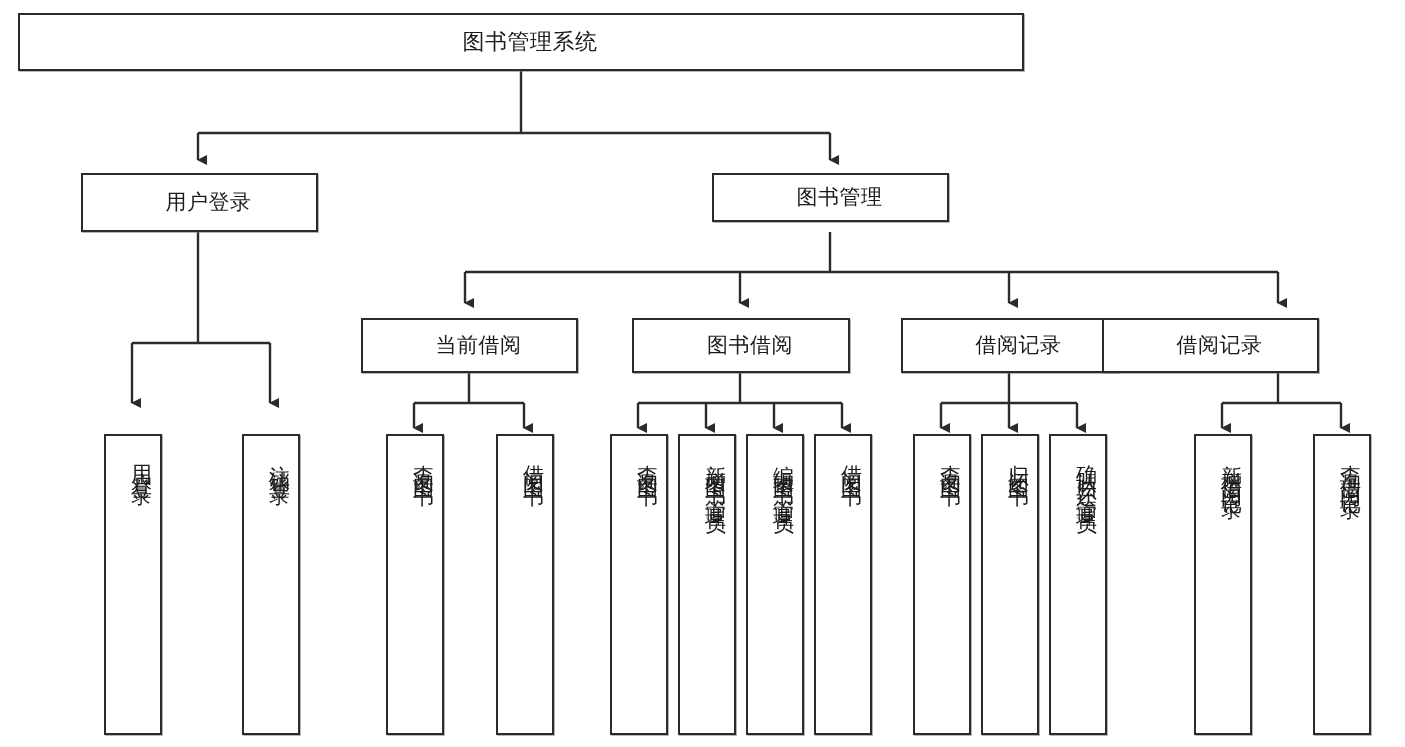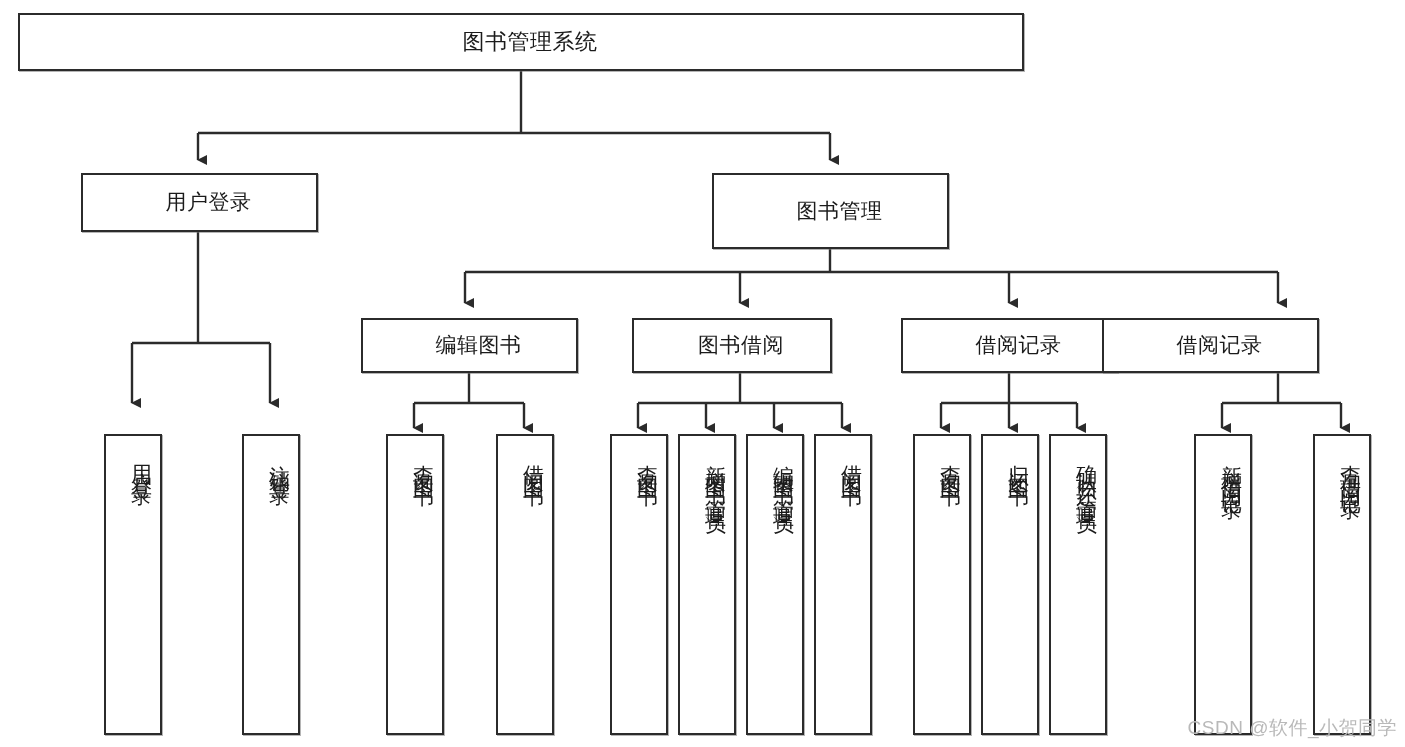--- a/index.html
+++ b/index.html
@@ -130,28 +130,28 @@
     </g>
   </svg>
 
   <div class="node h root" style="left:18px; top:13px; width:1006px; height:58px;">
     <span class="lbl">图书管理系统</span>
   </div>
 
   <div class="node h" style="left:81px; top:173px; width:237px; height:59px;">
     <span class="lbl">用户登录</span>
   </div>
-  <div class="node h" style="left:712px; top:173px; width:237px; height:76px;">
+  <div class="node h" style="left:712px; top:173px; width:237px; height:49px;">
     <span class="lbl">图书管理</span>
   </div>
 
   <div class="node h" style="left:361px; top:318px; width:217px; height:55px;">
-    <span class="lbl">编辑图书</span>
-  </div>
-  <div class="node h" style="left:632px; top:318px; width:200px; height:55px;">
+    <span class="lbl">当前借阅</span>
+  </div>
+  <div class="node h" style="left:632px; top:318px; width:218px; height:55px;">
     <span class="lbl">图书借阅</span>
   </div>
   <div class="node h" style="left:901px; top:318px; width:217px; height:55px;">
     <span class="lbl">借阅记录</span>
   </div>
   <div class="node h" style="left:1102px; top:318px; width:217px; height:55px;">
     <span class="lbl">借阅记录</span>
   </div>
 
   <div class="node v" style="left:104px; top:434px; width:58px; height:301px;">
@@ -191,15 +191,14 @@
     <span class="lbl">确认归还（管理员）</span>
   </div>
 
   <div class="node v" style="left:1194px; top:434px; width:58px; height:301px;">
     <span class="lbl">新增借阅记录</span>
   </div>
   <div class="node v" style="left:1313px; top:434px; width:58px; height:301px;">
     <span class="lbl">查询借阅记录</span>
   </div>
 
-  <div class="watermark">CSDN @软件_小贺同学</div>
 
 </div>
 
 </body></html>

